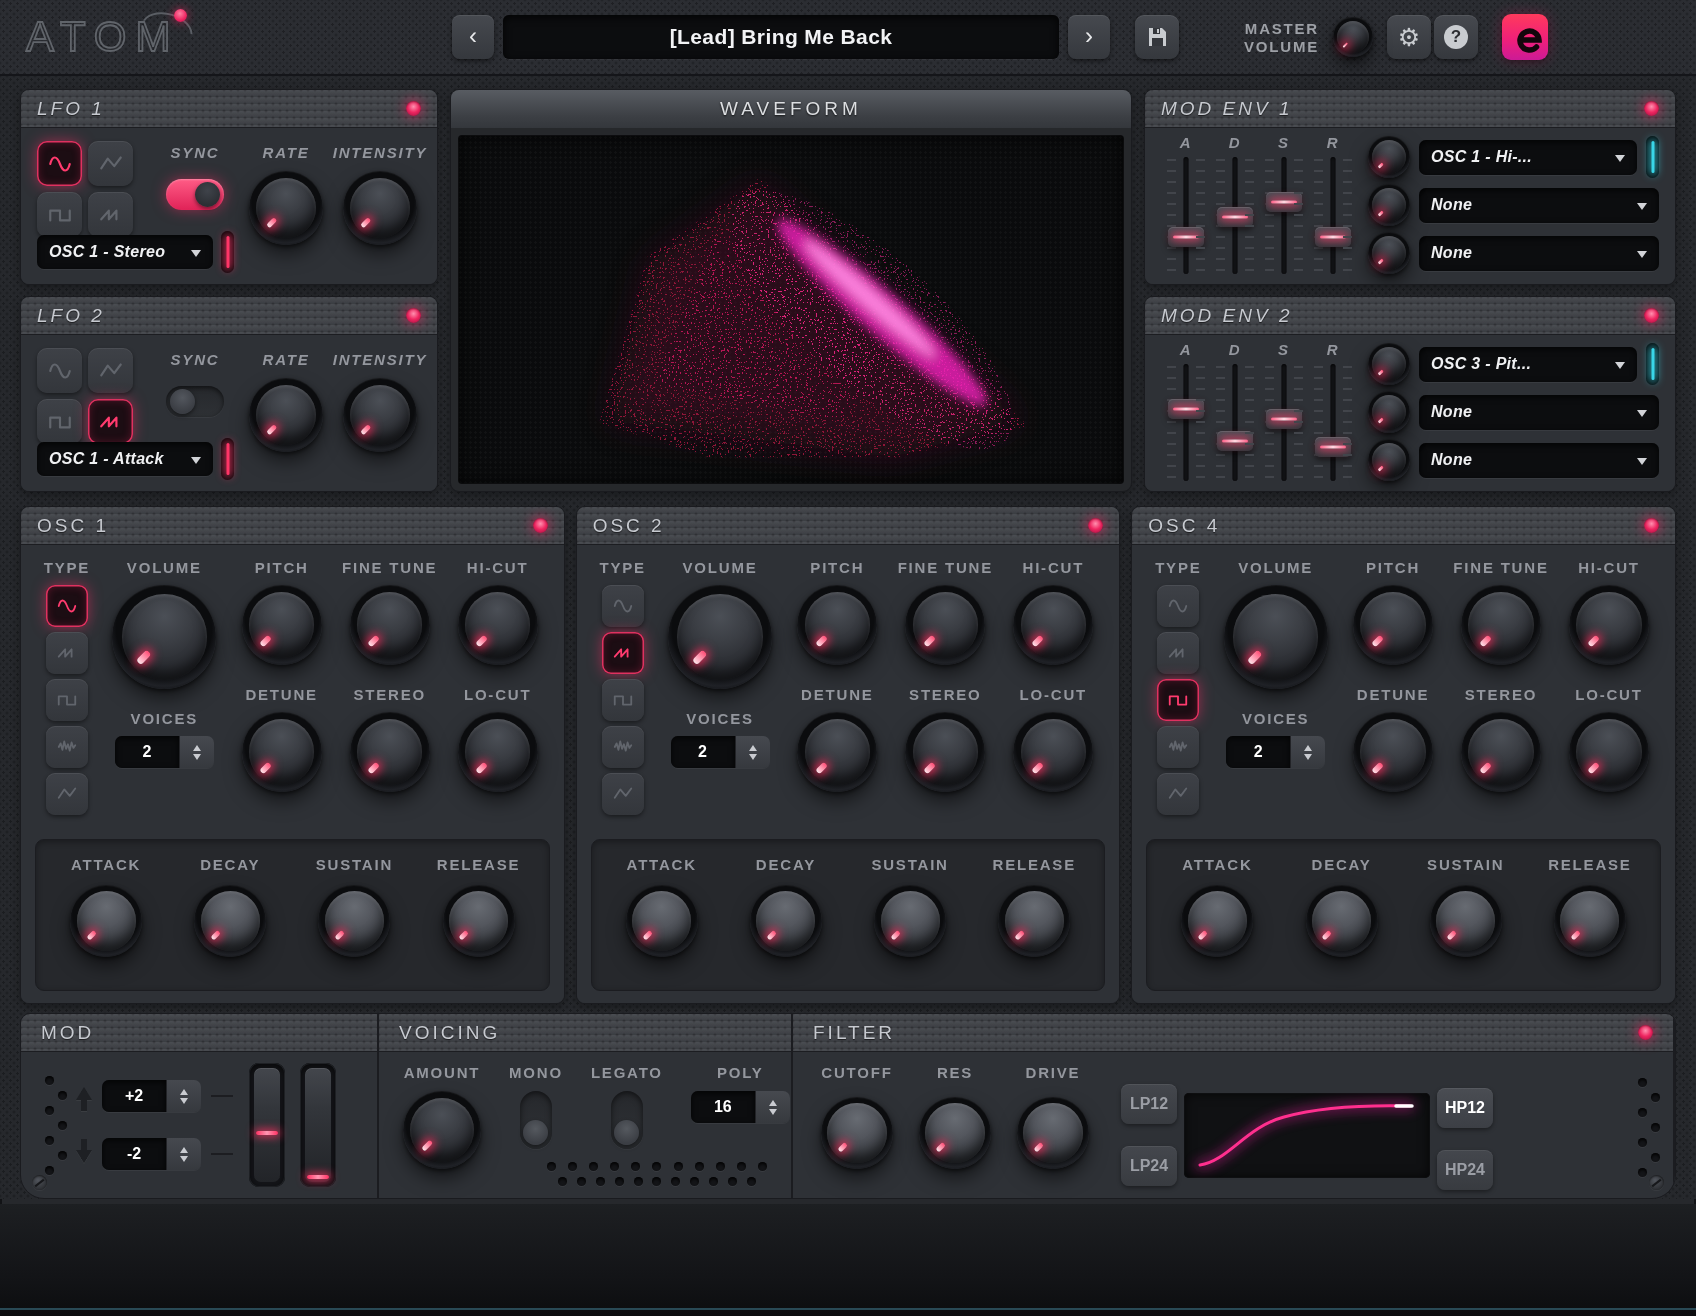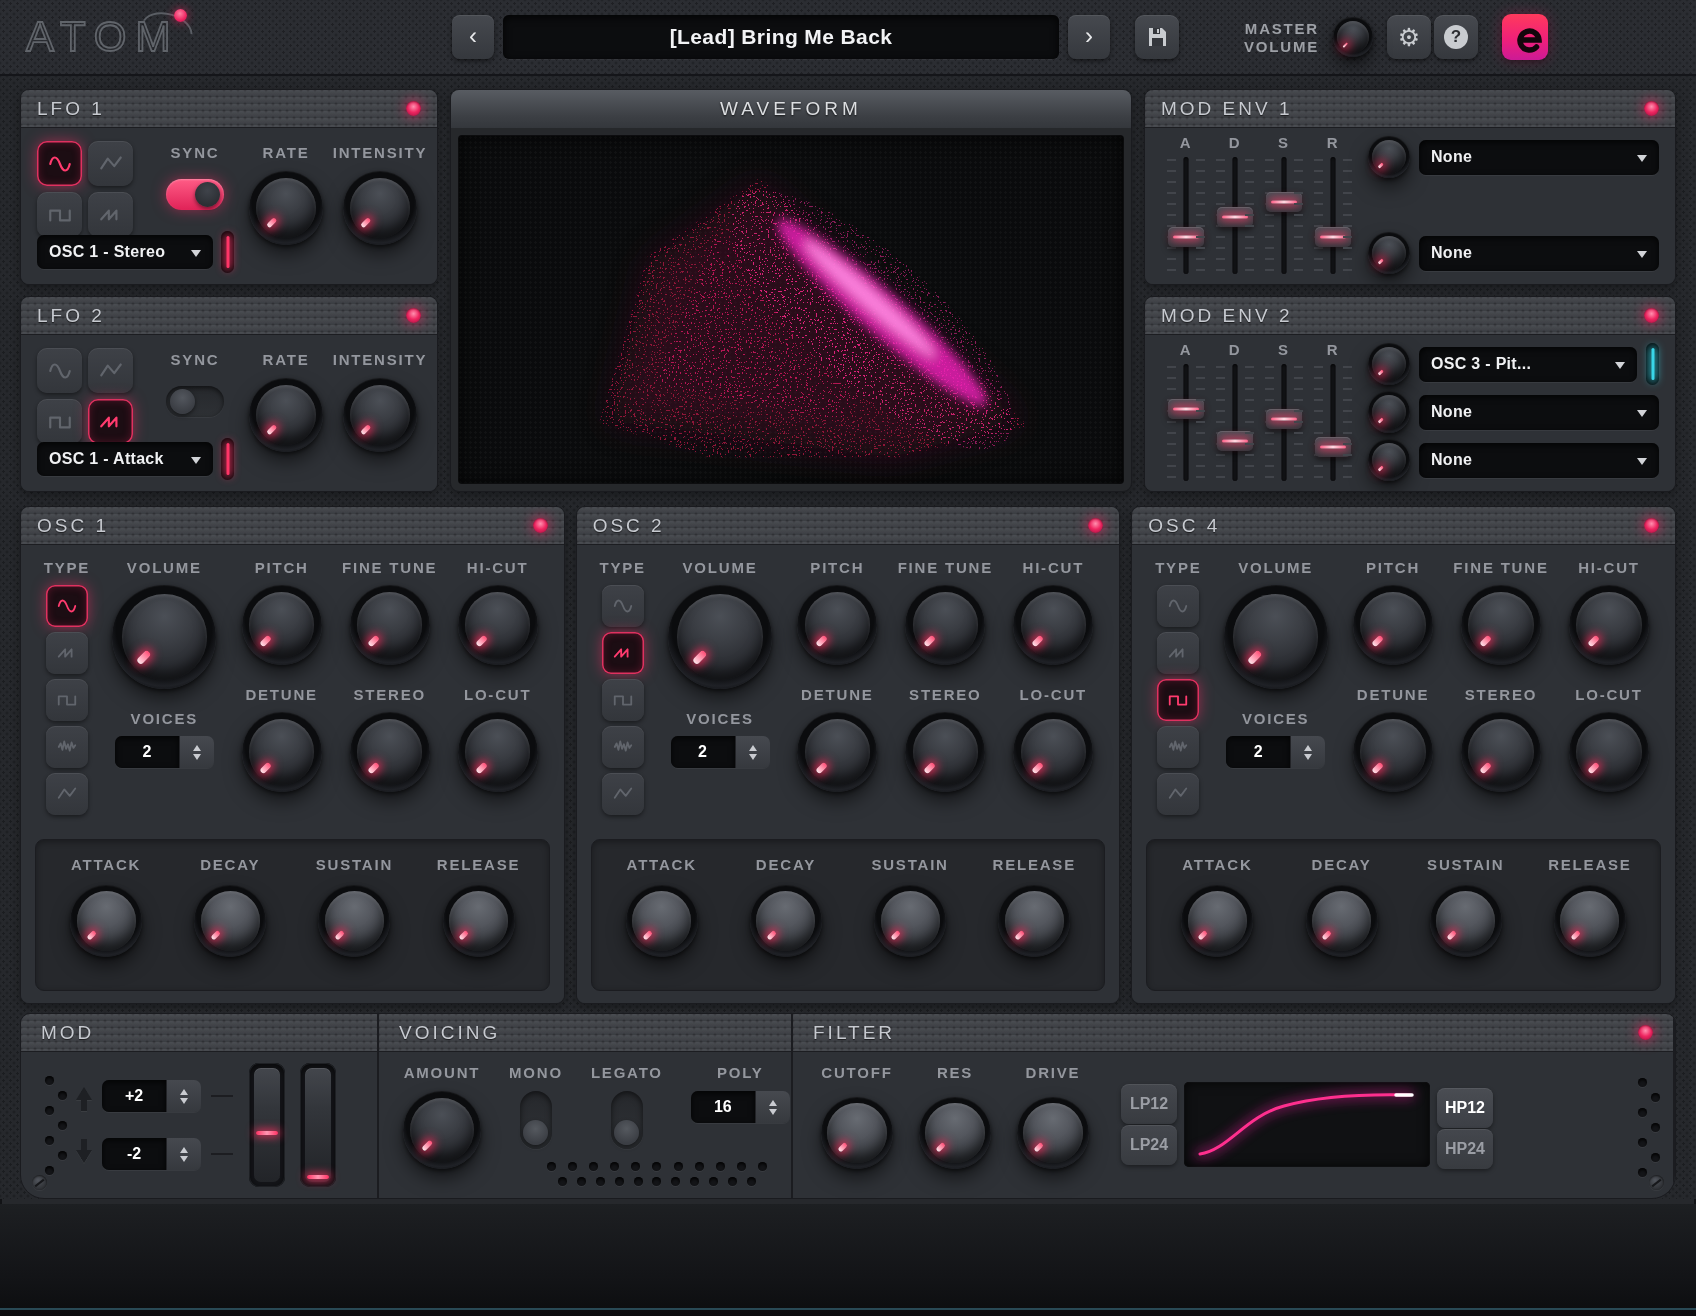--- a/index.html
+++ b/index.html
@@ -24,21 +24,21 @@
 .right-group{position:absolute;right:148px;top:50%;transform:translateY(-50%);display:flex;align-items:center;gap:14px;}
 .mv-label{display:flex;flex-direction:column;align-items:flex-end;gap:3px;color:#9da0a6;font-size:15px;font-weight:bold;letter-spacing:1.8px;line-height:1;}
 .gear-icon{font-family:"DejaVu Sans",sans-serif;font-size:25px;color:#c9ccd0;line-height:1;}
 .gear-icon::before{content:"\2699";}
 .help-circle{width:24px;height:24px;border-radius:50%;background:#c9ccd0;color:#2a2c30;font-size:17px;font-weight:bold;display:flex;align-items:center;justify-content:center;}
 .btn-pair{display:flex;gap:3px;}
 .brand-logo{width:46px;height:46px;border-radius:9px;background:linear-gradient(180deg,#ff3a5c 0%,#f02079 55%,#cc1a96 100%);box-shadow:0 2px 6px rgba(0,0,0,.5),0 0 14px rgba(236,43,120,.35);display:flex;align-items:center;justify-content:center;margin-left:10px;}
 
 .surface{padding:13px 20px 0;background-color:#26282c;position:relative;}
 .row1{display:grid;grid-template-columns:418px 1fr 532px;gap:12px;}
-.col.stack{display:flex;flex-direction:column;gap:11px;}
+.col.stack{display:flex;flex-direction:column;gap:11px;font-style:italic;}
 .row2{display:grid;grid-template-columns:repeat(3,1fr);gap:11px;margin-top:14px;}
 .row3{margin-top:9px;position:relative;}
 
 .panel{border-radius:9px;border:1px solid #1a1b1f;box-shadow:0 3px 8px rgba(0,0,0,.35),inset 0 1px 0 rgba(255,255,255,.04);overflow:hidden;background:#2e3136;}
 .panel-header{height:38px;display:flex;align-items:center;padding:0 16px;background-color:#3f4247;background-image:linear-gradient(rgba(255,255,255,.06),rgba(0,0,0,.08)),radial-gradient(rgba(0,0,0,.28) 1px,transparent 1.3px);border-bottom:1px solid #1c1d21;}
 .panel-title{flex:1;color:#c7cad0;font-size:19px;letter-spacing:3px;text-shadow:0 1px 1px rgba(0,0,0,.6);}
 .panel-body{background-color:#2e3136;}
 .ctl-label{color:#94979e;font-size:15px;font-weight:bold;letter-spacing:1.8px;text-align:center;white-space:nowrap;}
 .led{width:15px;height:15px;border-radius:50%;flex:none;background:radial-gradient(circle at 50% 38%,#ff8fae 0%,#ef2560 48%,#97123f 100%);box-shadow:0 0 12px 2px rgba(239,37,96,.55),inset 0 1px 2px rgba(0,0,0,.35);}
 
@@ -138,21 +138,21 @@
 .voicing-body{position:relative;gap:28px;padding-left:24px;}
 .vc-col{display:flex;flex-direction:column;align-items:center;gap:10px;justify-content:center;}
 .vtoggle{width:32px;height:58px;border-radius:17px;background:linear-gradient(#26282c,#2f3236);box-shadow:inset 0 2px 6px rgba(0,0,0,.6),0 1px 0 rgba(255,255,255,.05);position:relative;}
 .vtoggle i{position:absolute;left:3.5px;bottom:4px;width:25px;height:25px;border-radius:50%;background:radial-gradient(circle at 50% 35%,#55595f,#3b3e44 70%);box-shadow:0 2px 4px rgba(0,0,0,.5);}
 .v-grille{position:absolute;left:168px;right:24px;bottom:12px;display:flex;flex-direction:column;gap:6px;}
 .g-row{display:flex;justify-content:space-between;}
 .g-row:nth-child(2){padding:0 11px;}
 .filter-body{gap:26px;padding-left:28px;}
 .fk-col{display:flex;flex-direction:column;gap:16px;}
 .filter-display-group{display:flex;align-items:center;gap:7px;margin-top:16px;margin-left:6px;}
-.fm-col{display:flex;flex-direction:column;gap:1px;}
+.fm-col{display:flex;flex-direction:column;gap:22px;}
 .fm-btn{width:56px;height:40px;border-radius:8px;background:linear-gradient(#44474d,#383b40);color:#9b9ea5;font-size:16px;font-weight:bold;box-shadow:0 2px 4px rgba(0,0,0,.4),inset 0 1px 0 rgba(255,255,255,.07);}
 .fm-btn.active{color:#ffffff;background:linear-gradient(#4a4d53,#3c3f45);margin-top:8px;}
 .filter-display{width:246px;height:85px;background:#101113;border-radius:5px;box-shadow:inset 0 0 12px rgba(0,0,0,.8),inset 0 0 0 1px #17181b;overflow:hidden;}
 .curve{stroke:#ff2f8e;stroke-width:3;fill:none;stroke-linecap:round;}
 .curve-glow{stroke:#d81e92;stroke-width:9;fill:none;opacity:.5;stroke-linecap:round;}
 .curve-tip{stroke:#ffffff;stroke-width:3.5;stroke-linecap:round;}
 .filter-dots{margin-left:auto;margin-top:14px;margin-right:10px;}
 .screw{position:absolute;width:15px;height:15px;border-radius:50%;background:radial-gradient(circle at 40% 35%,#51555c,#2b2d31 75%);box-shadow:inset 0 1px 2px rgba(0,0,0,.6),0 1px 1px rgba(255,255,255,.06);}
 .screw::after{content:"";position:absolute;left:2px;right:2px;top:50%;height:2px;margin-top:-1px;background:#17181b;transform:rotate(-38deg);}
 .screw-l{left:12px;bottom:9px;}.screw-r{right:12px;bottom:9px;}
@@ -413,20 +413,32 @@
                 </div>
               </div>
               <div class="env-rows">
                 <div class="env-row">
                   <div class="knob k42">
                     <div class="cap">
                       <div class="ind"></div>
                     </div>
                   </div>
                   <div class="dropdown">
+                    <span class="dd-text">OSC 1 - Hi-...</span>
+                    <span class="dd-arrow"></span>
+                  </div>
+                  <div class="mini-slider teal"></div>
+                </div>
+                <div class="env-row">
+                  <div class="knob k42">
+                    <div class="cap">
+                      <div class="ind"></div>
+                    </div>
+                  </div>
+                  <div class="dropdown">
                     <span class="dd-text">None</span>
                     <span class="dd-arrow"></span>
                   </div>
                 </div>
                 <div class="env-row">
                   <div class="knob k42">
                     <div class="cap">
                       <div class="ind"></div>
                     </div>
                   </div>

